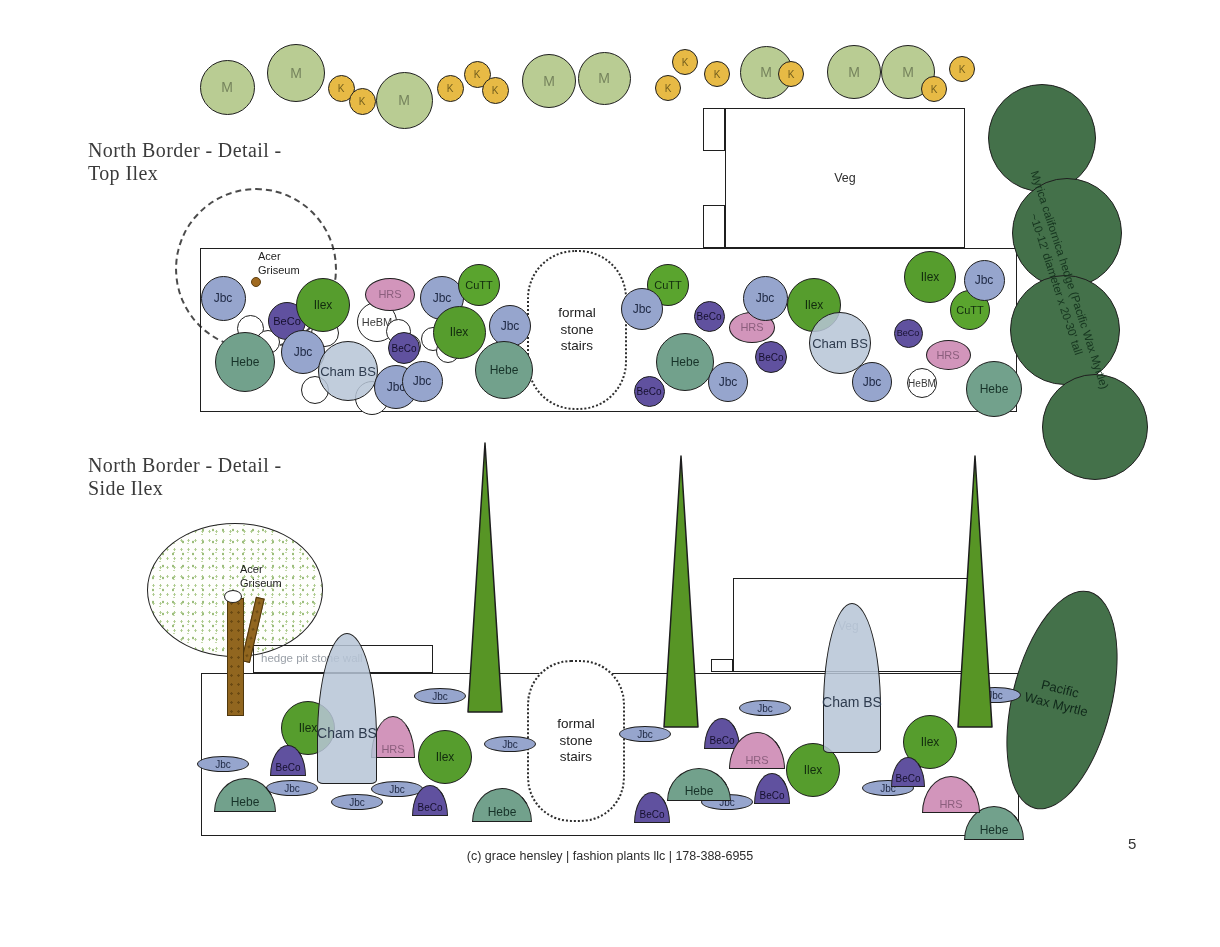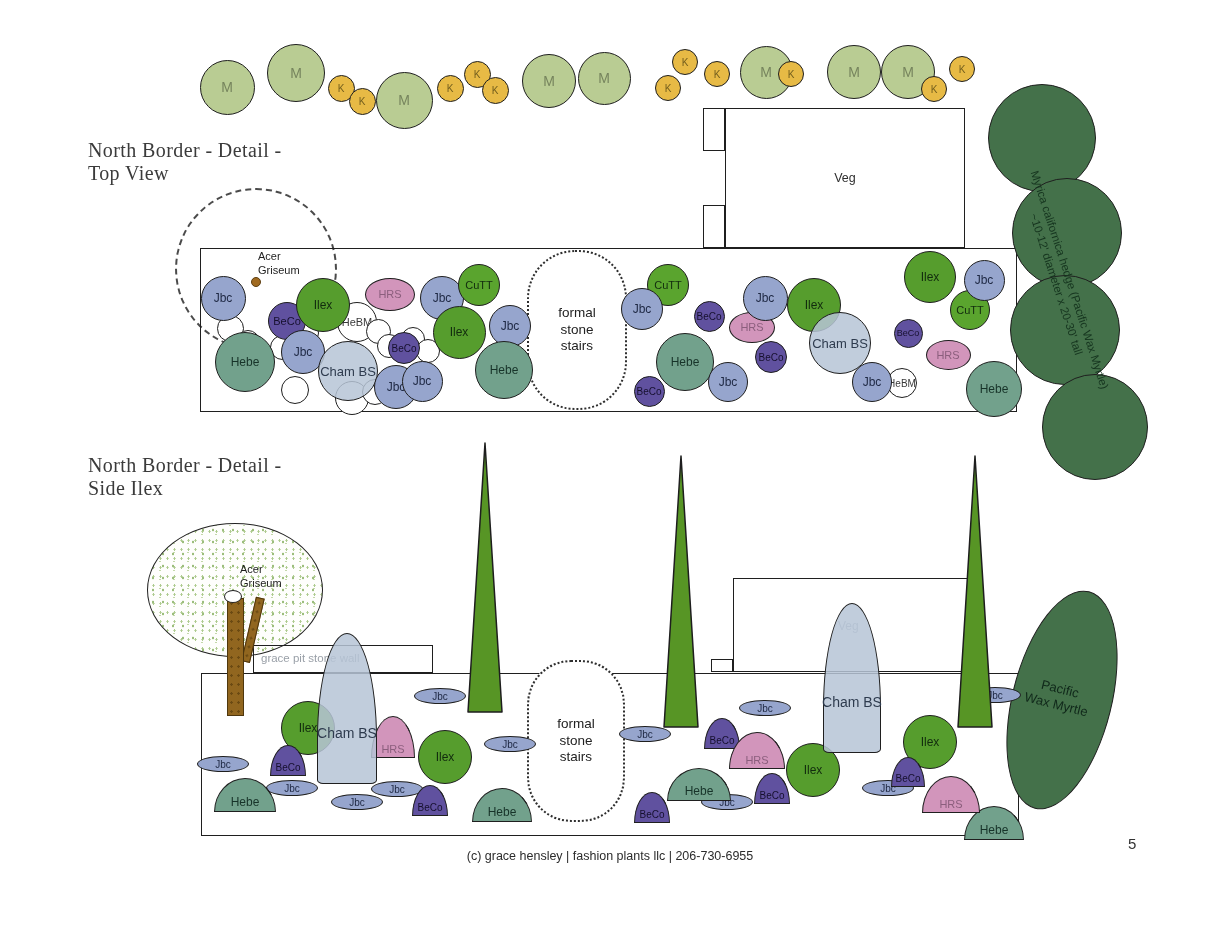--- a/index.html
+++ b/index.html
@@ -16,39 +16,39 @@
   .s-bullet{border-radius:50% 50% 6px 6px / 70% 70% 4px 4px;align-items:flex-end;padding-bottom:42px;}
   .c-m{background:var(--c-m);color:var(--lc-m);}
   .c-k{background:var(--c-k);color:var(--lc-k);}
   .c-jbc{background:var(--c-jbc);color:var(--lc-jbc);}
   .c-ilex{background:var(--c-ilex);color:var(--lc-ilex);}
   .c-cutt{background:var(--c-cutt);color:var(--lc-cutt);}
   .c-beco{background:var(--c-beco);color:var(--lc-beco);}
   .c-hrs{background:var(--c-hrs);color:var(--lc-hrs);}
   .c-hebe{background:var(--c-hebe);color:var(--lc-hebe);}
   .c-chambs{background:var(--c-chambs);color:var(--lc-chambs);}
-  .c-white{background:var(--c-white);color:var(--lc-white);}
+  .c-white{background:var(--c-white);color:var(--lc-white);margin-left:20px;}
   .c-hedge{background:var(--c-hedge);color:var(--lc-hedge);}
   .canopy{position:absolute;border:1.6px solid #222;border-radius:50%;box-sizing:border-box;background-color:#fefefc;
     background-image:radial-gradient(#9cbe7c 1px,transparent 1.4px),radial-gradient(#c4d8aa 1px,transparent 1.4px),radial-gradient(#aecb8f .9px,transparent 1.2px);
     background-size:10px 12px,14px 9px,7px 9px;background-position:0 0,5px 6px,2px 3px;}
   .trunk{position:absolute;background:var(--c-trunk);border:1.4px solid #4f370e;box-sizing:border-box;
     background-image:radial-gradient(#6b4a12 1px,transparent 1.3px);background-size:7px 9px;}
   .small-label{position:absolute;font-size:11px;line-height:14px;color:#1d1d1d;}
   .rot-label{position:absolute;text-align:center;transform:translate(-50%,-50%) rotate(72deg);}
   .footer{position:absolute;left:0;top:849px;width:1220px;text-align:center;font-size:12.5px;color:#2b2b2b;}
 </style>
 </head>
 <body>
 
 <div class="canvas">
 
   <div class="view-title" style="left:88px;top:139px;">
     <div>North Border - Detail -</div>
-    <div>Top View</div>
+    <div>Top Ilex</div>
   </div>
 
   <div id="top-row">
       <div class="plant s-circle c-m" style="left: 199.5px; top: 59.5px; width: 55px; height: 55px; font-size: 14px;">
         <span>M</span>
       </div>
       <div class="plant s-circle c-m" style="left: 267px; top: 44px; width: 58px; height: 58px; font-size: 14px;">
         <span>M</span>
       </div>
       <div class="plant s-circle c-k" style="left: 327.5px; top: 74.5px; width: 27px; height: 27px; font-size: 10px;">
@@ -256,21 +256,21 @@
     </div>
 
   <div class="view-title" style="left:88px;top:454px;">
     <div>North Border - Detail -</div>
     <div>Side Ilex</div>
   </div>
 
   <div class="canopy" style="left:147px;top:523px;width:176px;height:134px;"></div>
 
   <div class="box" style="left:253px;top:645px;width:180px;height:28px;"></div>
-  <div class="abs" style="left:261px;top:652px;font-size:11.5px;color:#9aa0a8;">grace pit stone wall</div>
+  <div class="abs" style="left:261px;top:652px;font-size:11.5px;color:#9aa0a8;">hedge pit stone wall</div>
   <div class="box" style="left:733px;top:578px;width:235px;height:94px;"></div>
   <div class="box" style="left:711px;top:659px;width:22px;height:13px;"></div>
   <div class="abs" style="left:838px;top:619px;font-size:12px;color:#a9b0ba;">Veg</div>
 
   <div class="box" style="left:201px;top:673px;width:818px;height:163px;"></div>
 
   <div class="trunk" style="left:241px;top:596px;width:9px;height:66px;transform:rotate(13deg);transform-origin:50% 100%;"></div>
   <div class="trunk" style="left:227px;top:598px;width:17px;height:118px;"></div>
   <div class="abs" style="left:224px;top:590px;width:18px;height:13px;border:1.4px solid #222;border-radius:50%;background:#fff;box-sizing:border-box;"></div>
   <div class="small-label" style="left:240px;top:562px;">
@@ -384,16 +384,16 @@
         <span>Cham BS</span>
       </div>
     </div>
 
   <svg id="cones" class="abs" style="left:0;top:0;pointer-events:none;" width="1220" height="947">
       <polygon points="468,712 502,712 485,443" fill="#579525" stroke="#1e1e1e" stroke-width="1.5" stroke-linejoin="round"></polygon>
       <polygon points="664,727 698,727 681,456" fill="#579525" stroke="#1e1e1e" stroke-width="1.5" stroke-linejoin="round"></polygon>
       <polygon points="958,727 992,727 975,456" fill="#579525" stroke="#1e1e1e" stroke-width="1.5" stroke-linejoin="round"></polygon>
     </svg>
 
-  <div class="footer">(c) grace hensley | fashion plants llc | 206-730-6955</div>
+  <div class="footer">(c) grace hensley | fashion plants llc | 178-388-6955</div>
   <div class="abs" style="left:1128px;top:835px;font-size:15px;color:#333;">5</div>
 
 </div>
 
 </body></html>

